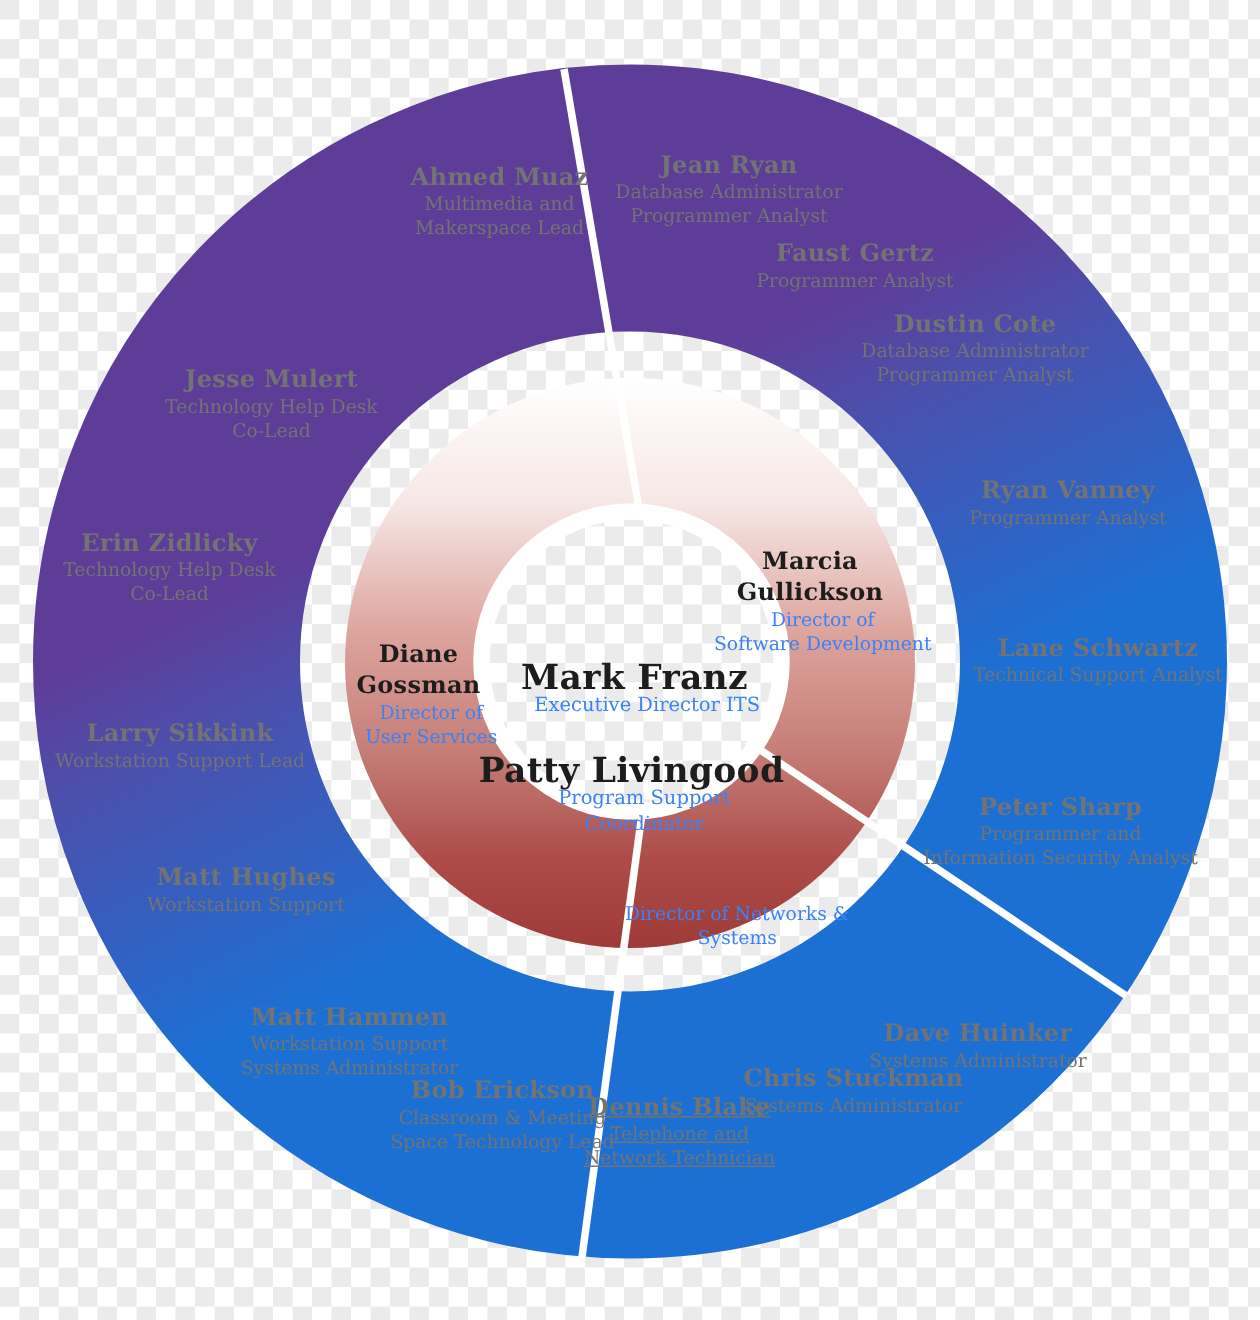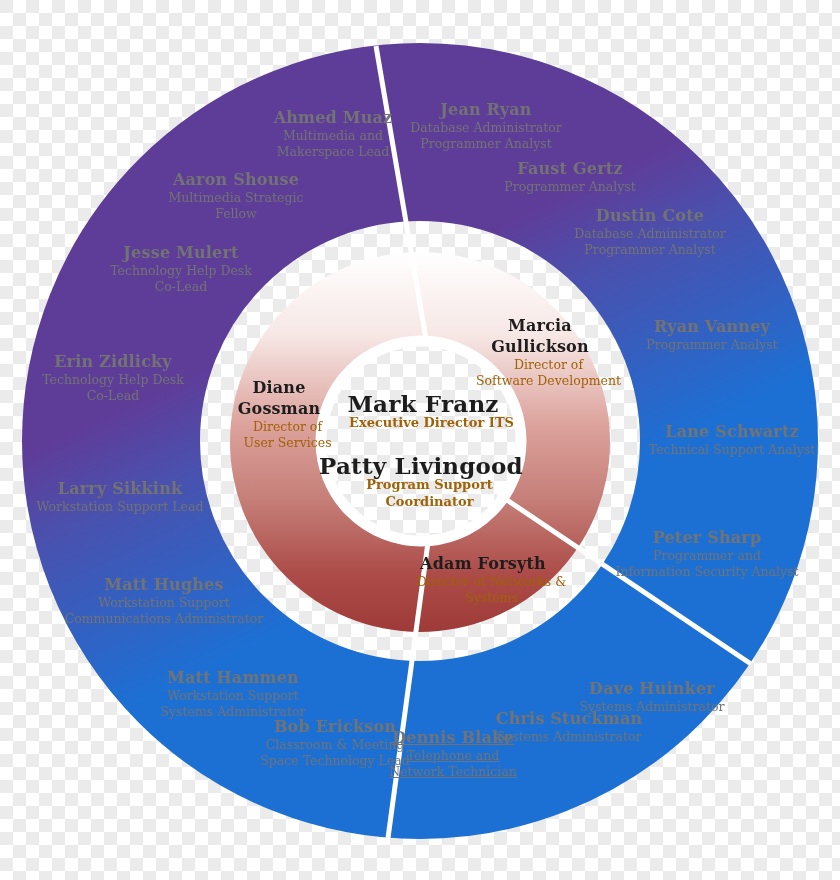--- a/index.html
+++ b/index.html
@@ -22,24 +22,24 @@
     line-height:21px;
     white-space:nowrap;
     letter-spacing:.2px;
   }
   .ptitle{
     font-size:12.5px;
     line-height:15.5px;
     white-space:nowrap;
   }
   .person.light{color:#737373;}
-  .person.dark{color:#1d1d1d;}
-  .person.dark .ptitle{color:#a16207;padding-left:17px;}
+  .person.dark{color:#1d1d1d;margin-top:48px;}
+  .person.dark .ptitle{color:#3b82f6;padding-left:17px;}
   .person.center .pname{font-size:23px;line-height:21px;}
-  .person.center .ptitle{font-size:13px;line-height:17px;font-weight:bold;}
+  .person.center .ptitle{font-size:13px;line-height:17px;}
 </style>
 </head>
 <body>
 
 <div class="stage">
   <svg width="840" height="880" viewBox="0 0 840 880">
     <defs>
       <pattern id="checker" width="26" height="26" patternUnits="userSpaceOnUse">
         <rect width="26" height="26" fill="#FFFFFF"></rect>
         <rect width="13" height="13" fill="#EBEBEB"></rect>
@@ -92,21 +92,20 @@
         <div class="ptitle">Director of</div>
         <div class="ptitle">User Services</div>
       </div>
       <div class="person dark" style="left: 540px; top: 315px;">
         <div class="pname">Marcia</div>
         <div class="pname">Gullickson</div>
         <div class="ptitle">Director of</div>
         <div class="ptitle">Software Development</div>
       </div>
       <div class="person dark" style="left: 483px; top: 553px;">
-        <div class="pname">Adam Forsyth</div>
         <div class="ptitle">Director of Networks &amp;</div>
         <div class="ptitle">Systems</div>
       </div>
       <div class="person light" style="left: 333px; top: 107px;">
         <div class="pname">Ahmed Muaz</div>
         <div class="ptitle">Multimedia and</div>
         <div class="ptitle">Makerspace Lead</div>
       </div>
       <div class="person light" style="left: 458px; top: 99px; margin-left: 28px;">
         <div class="pname">Jean Ryan</div>
@@ -154,35 +153,29 @@
         <div class="ptitle">Space Technology Lead</div>
       </div>
       <div class="person light" style="left: 233px; top: 667px;">
         <div class="pname">Matt Hammen</div>
         <div class="ptitle">Workstation Support</div>
         <div class="ptitle">Systems Administrator</div>
       </div>
       <div class="person light" style="left: 164px; top: 574px;">
         <div class="pname">Matt Hughes</div>
         <div class="ptitle">Workstation Support</div>
-        <div class="ptitle">Communications Administrator</div>
       </div>
       <div class="person light" style="left: 120px; top: 478px;">
         <div class="pname">Larry Sikkink</div>
         <div class="ptitle">Workstation Support Lead</div>
       </div>
       <div class="person light" style="left: 113px; top: 351px;">
         <div class="pname">Erin Zidlicky</div>
         <div class="ptitle">Technology Help Desk</div>
         <div class="ptitle">Co-Lead</div>
       </div>
       <div class="person light" style="left: 157px; top: 242px; margin-left: 24px;">
         <div class="pname">Jesse Mulert</div>
         <div class="ptitle">Technology Help Desk</div>
         <div class="ptitle">Co-Lead</div>
       </div>
-      <div class="person light" style="left: 236px; top: 169px;">
-        <div class="pname">Aaron Shouse</div>
-        <div class="ptitle">Multimedia Strategic</div>
-        <div class="ptitle">Fellow</div>
-      </div>
     </div>
 </div>
 
 </body></html>

